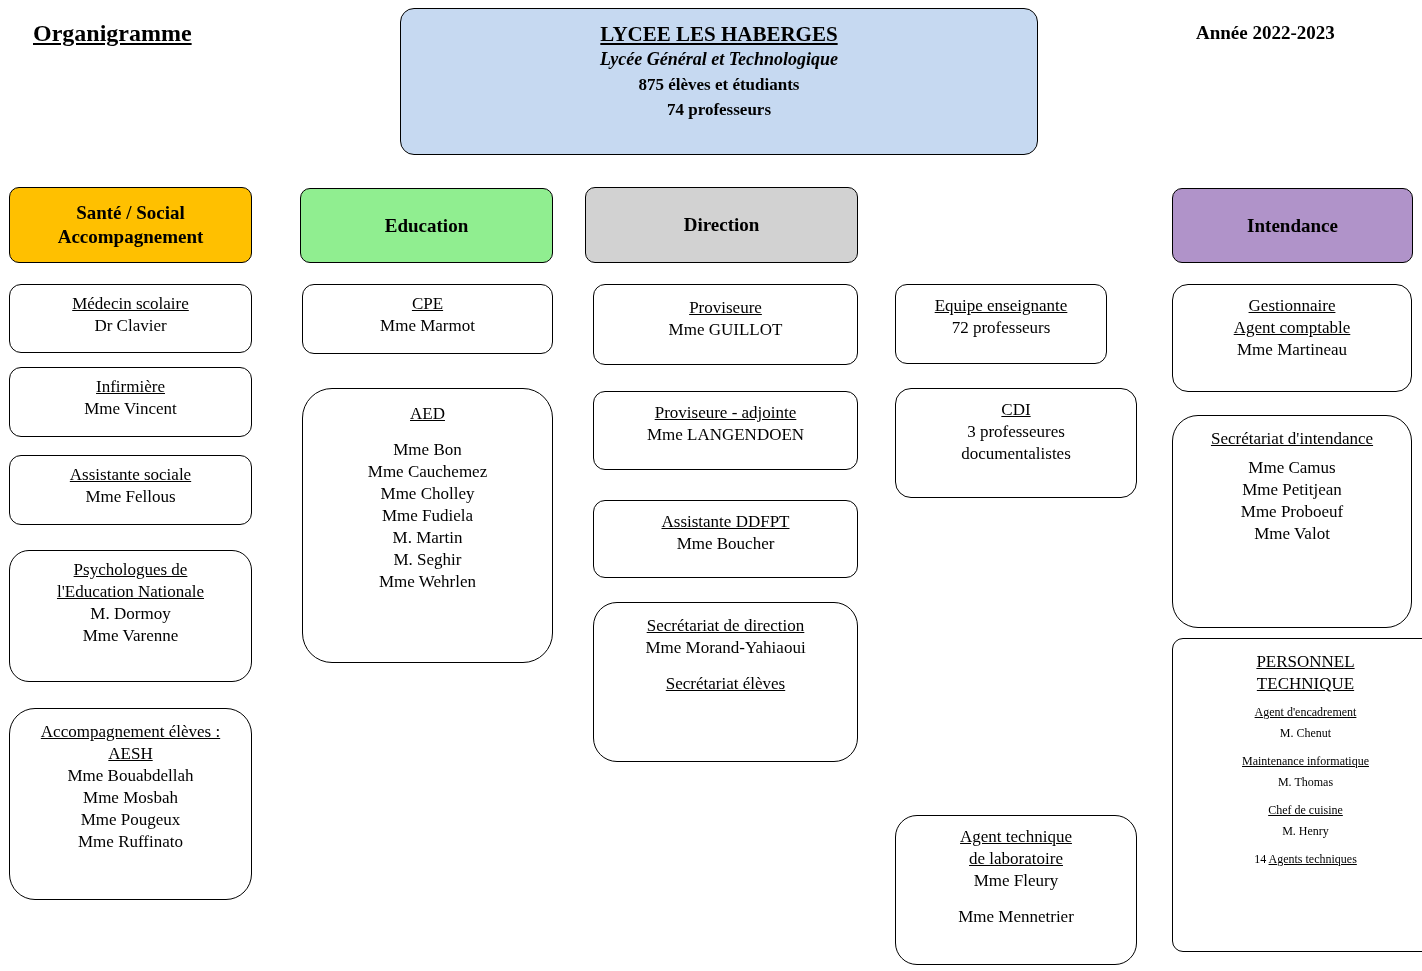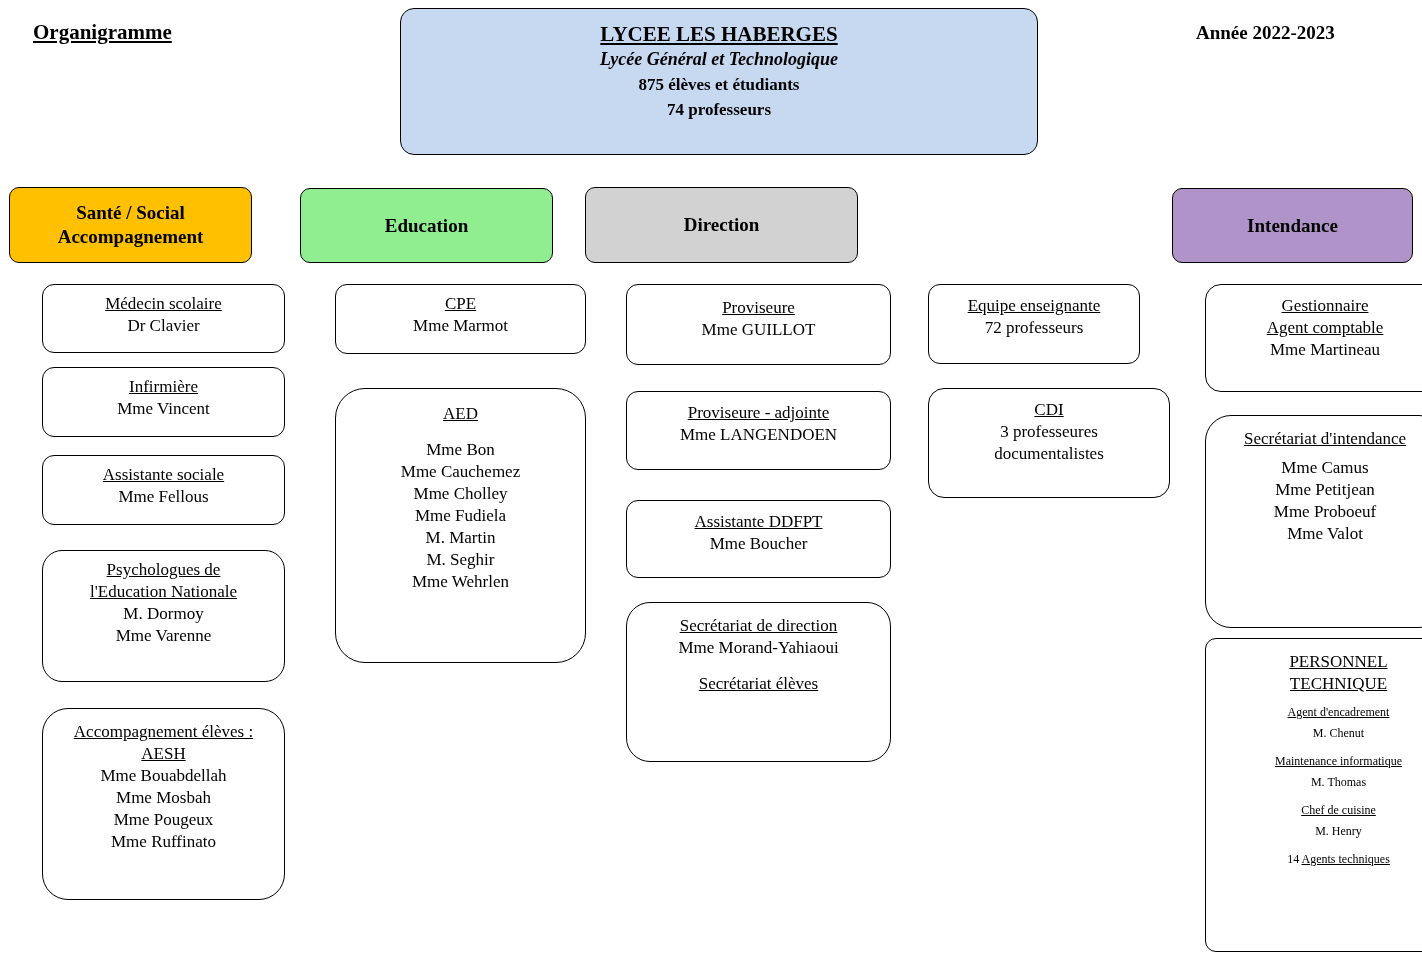--- a/index.html
+++ b/index.html
@@ -1,19 +1,19 @@
 <!DOCTYPE html>
 <html><head>
 <meta charset="utf-8">
 <style>
   html,body { margin:0; padding:0; background:#ffffff; }
   body { font-family:"Liberation Serif","DejaVu Serif",serif; color:#000; }
   .canvas { position:relative; width:1422px; height:971px; background:#fff; overflow:hidden; }
 
-  .page-title { position:absolute; left:33px; top:20px; font-size:21px; font-weight:bold; text-decoration:underline; }
+  .page-title { position:absolute; left:33px; top:20px; font-size:24px; font-weight:bold; text-decoration:underline; }
   .year { position:absolute; left:1196px; top:22px; font-size:19px; font-weight:bold; }
 
   .root {
     position:absolute; left:400px; top:8px; width:638px; height:147px;
     border:1.5px solid #000; border-radius:14px; box-sizing:border-box;
     text-align:center; padding-top:13px;
   }
   .root-title { font-size:21px; font-weight:bold; text-decoration:underline; line-height:25px; }
   .root-sub { font-size:18px; font-weight:bold; font-style:italic; line-height:25px; }
   .root-line { font-size:17px; font-weight:bold; line-height:25px; }
@@ -21,21 +21,20 @@
   .hdr {
     position:absolute; border:1.5px solid #000; border-radius:10px; box-sizing:border-box;
     display:flex; align-items:center; justify-content:center;
     font-weight:bold; font-size:19px; line-height:24px; text-align:center;
   }
 
   .box {
     position:absolute; border:1.5px solid #000; border-radius:12px; box-sizing:border-box;
     background:#fff; text-align:center; font-size:17px; line-height:22px;
     padding:8px 4px 0 4px;
-    margin-left:33px;
   }
   .ln { white-space:nowrap; }
   .wrapok { white-space:normal; }
   .u { text-decoration:underline; }
   .gap { margin-top:14px; }
   .gap-sm { margin-top:7px; }
   .sm { font-size:12px; line-height:21px; }
 </style>
 </head>
 <body>
@@ -127,20 +126,26 @@
 
   <div class="box" style="left:895px;top:284px;width:212px;height:80px;padding-top:10px;">
     <div class="ln u">Equipe enseignante</div>
     <div class="ln">72 professeurs</div>
   </div>
   <div class="box" style="left:895px;top:388px;width:242px;height:110px;border-radius:16px;padding-top:10px;">
     <div class="ln u">CDI</div>
     <div class="ln">3 professeures</div>
     <div class="ln">documentalistes</div>
   </div>
+  <div class="box" style="left:895px;top:815px;width:242px;height:150px;border-radius:22px;padding-top:10px;">
+    <div class="ln u">Agent technique</div>
+    <div class="ln u">de laboratoire</div>
+    <div class="ln">Mme Fleury</div>
+    <div class="ln gap">Mme Mennetrier</div>
+  </div>
 
   <div class="box" style="left:1172px;top:284px;width:240px;height:108px;border-radius:16px;padding-top:10px;">
     <div class="ln u">Gestionnaire</div>
     <div class="ln u">Agent comptable</div>
     <div class="ln">Mme Martineau</div>
   </div>
   <div class="box" style="left:1172px;top:415px;width:240px;height:213px;border-radius:26px;padding-top:12px;">
     <div class="ln u">Secrétariat d'intendance</div>
     <div class="ln gap-sm">Mme Camus</div>
     <div class="ln">Mme Petitjean</div>

